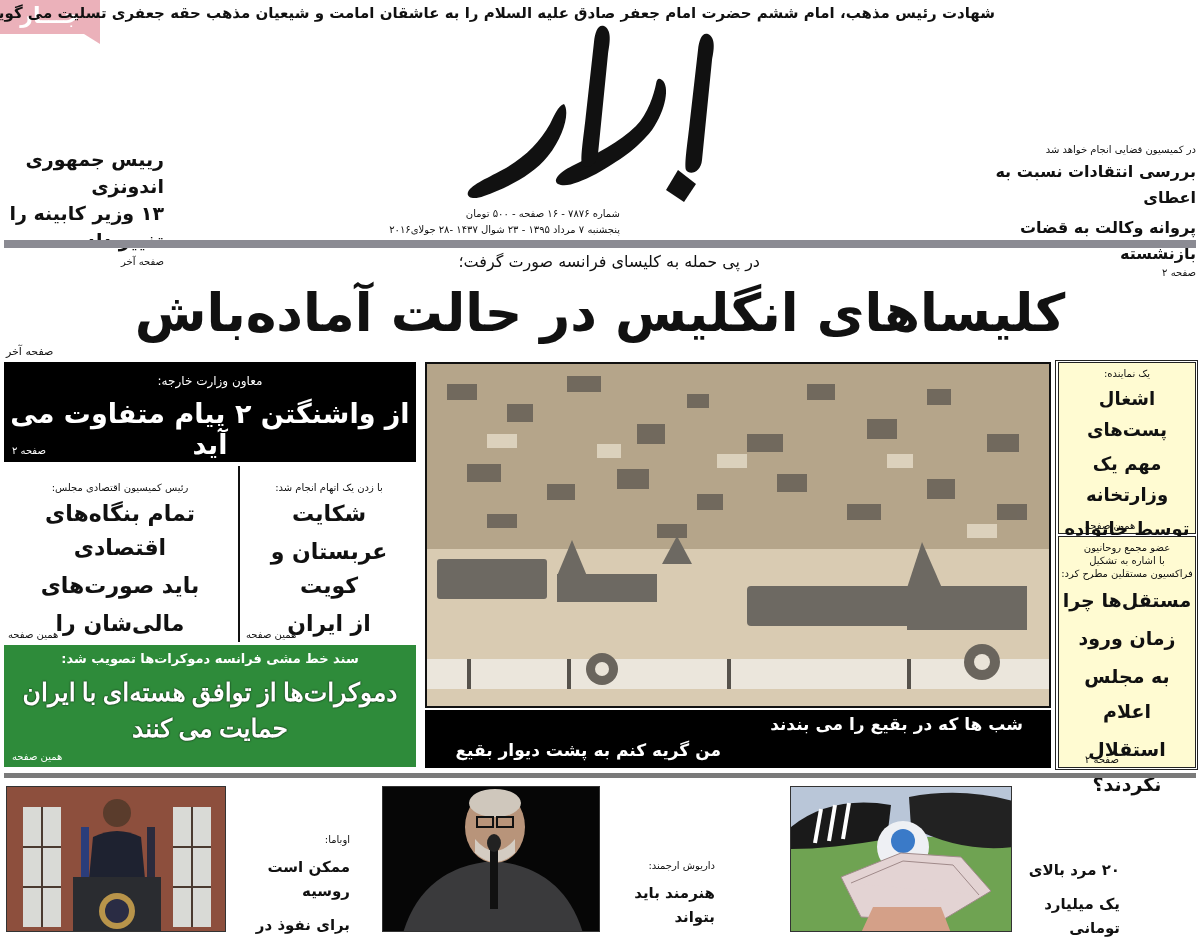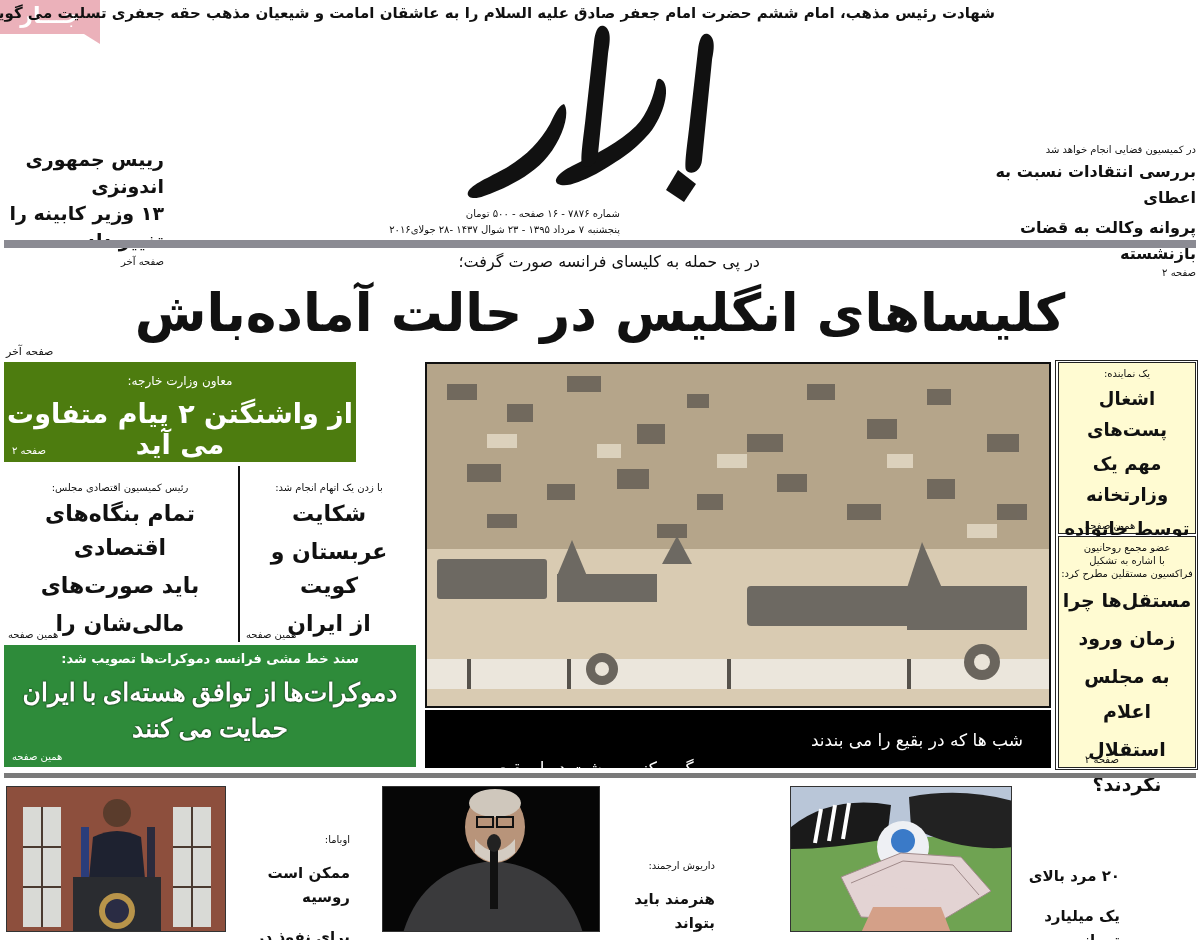--- a/index.html
+++ b/index.html
@@ -35,21 +35,21 @@
   .grayrule { left: 4px; width: 1192px; height: 8px; background: #8b8b93; }
   #rule1 { top: 240px; }
   #rule2 { top: 773px; height: 5px; background: #7a7a7a; }
 
   
   #kicker { top: 252px; left: 300px; width: 460px; font-size: 16px; text-align: right; }
   #headline { top: 278px; left: 90px; width: 1020px; font-size: 52px; font-weight: bold; text-align: center; line-height: 70px; letter-spacing: -1px; }
   #hl-page { top: 345px; left: 6px; font-size: 11px; }
 
   
-  #blue { top: 362px; left: 4px; width: 352px; height: 100px; background: #4d7c0f; color: #fff; }
+  #blue { top: 362px; left: 4px; width: 412px; height: 100px; background: #000000; color: #fff; }
   #blue .k { position: absolute; top: 12px; left: 0; width: 100%; text-align: center; font-size: 12px; }
   #blue .h { position: absolute; top: 36px; left: 0; width: 100%; text-align: center; font-size: 27px; font-weight: bold; }
   #blue .p { position: absolute; bottom: 6px; left: 8px; font-size: 10px; }
 
   
   .col { top: 466px; height: 174px; }
   #colA { left: 4px; width: 232px; }
   #colB { left: 242px; width: 174px; border-right: 0; }
   #col-divider { top: 466px; left: 238px; width: 2px; height: 176px; background: #111; }
   .col .k { font-size: 10px; text-align: center; margin-top: 16px; }
@@ -58,43 +58,43 @@
 
   
   #green { top: 645px; left: 4px; width: 412px; height: 122px; background: #2e8b3a; color: #fff; }
   #green .k { position: absolute; top: 6px; left: 0; width: 100%; text-align: center; font-size: 13px; font-weight: bold; }
   #green .h { position: absolute; top: 30px; left: 0; width: 100%; text-align: center; font-size: 25px; font-weight: bold; line-height: 36px; text-shadow: 0 0 2px #000; font-family: Liberation Serif, serif; }
   #green .p { position: absolute; bottom: 5px; left: 8px; font-size: 10px; }
 
   
   #photo { top: 362px; left: 425px; width: 626px; height: 346px; border: 2px solid #111; overflow: hidden; background: #d8c9b0; direction: ltr; }
   #caption { top: 710px; left: 425px; width: 626px; height: 58px; background: #000; color: #fff; }
-  #caption .l1 { position: absolute; top: 20px; right: 28px; font-size: 17px; font-weight: normal; }
-  #caption .l2 { position: absolute; top: 48px; right: 330px; font-size: 17px; font-weight: normal; }
+  #caption .l1 { position: absolute; top: 4px; right: 28px; font-size: 17px; font-weight: bold; }
+  #caption .l2 { position: absolute; top: 30px; right: 330px; font-size: 17px; font-weight: bold; }
 
   
   .ybox { left: 1058px; width: 138px; background: #fffbd2; border: 1px solid #222; }
   #y1 { top: 362px; height: 172px; }
   #y2 { top: 536px; height: 232px; }
   .ybox .k { font-size: 10px; text-align: center; line-height: 13px; margin-top: 4px; }
   .ybox .h { font-size: 18px; font-weight: bold; text-align: center; line-height: 31px; margin-top: 3px; }
   #y2 .h { font-size: 19px; line-height: 35px; }
   .ybox .p { position: absolute; bottom: 2px; right: 0; width: 100%; padding-right: 6px; text-align: right; font-size: 10px; }
   #y2 .p { text-align: left; padding-left: 26px; }
   #y1 .p { text-align: left; padding-left: 26px; }
   #outer-frame { top: 360px; left: 1055px; width: 143px; height: 410px; border: 1px solid #222; }
 
   
   .thumb { top: 786px; height: 146px; overflow: hidden; direction: ltr; border: 1px solid #333; }
   #th1 { left: 6px; width: 220px; background: #8a4e3e; }
   #th2 { left: 382px; width: 218px; background: #050505; }
   #th3 { left: 790px; width: 222px; background: #7ba95a; }
   .teaser { top: 836px; }
   .teaser .k { font-size: 10px; }
-  .teaser .h { font-size: 15px; font-weight: bold; line-height: 24px; margin-top: 16px; }
+  .teaser .h { font-size: 15px; font-weight: bold; line-height: 24px; margin-top: 10px; }
   #t1 { left: 230px; width: 120px; top: 834px; }
   #t2 { left: 605px; width: 110px; top: 860px; }
   #t3 { left: 1020px; width: 100px; top: 848px; }
 </style>
 </head>
 <body>
 
 <div id="badge" class="abs">
   <div class="box"></div>
   <div class="tail"></div>

